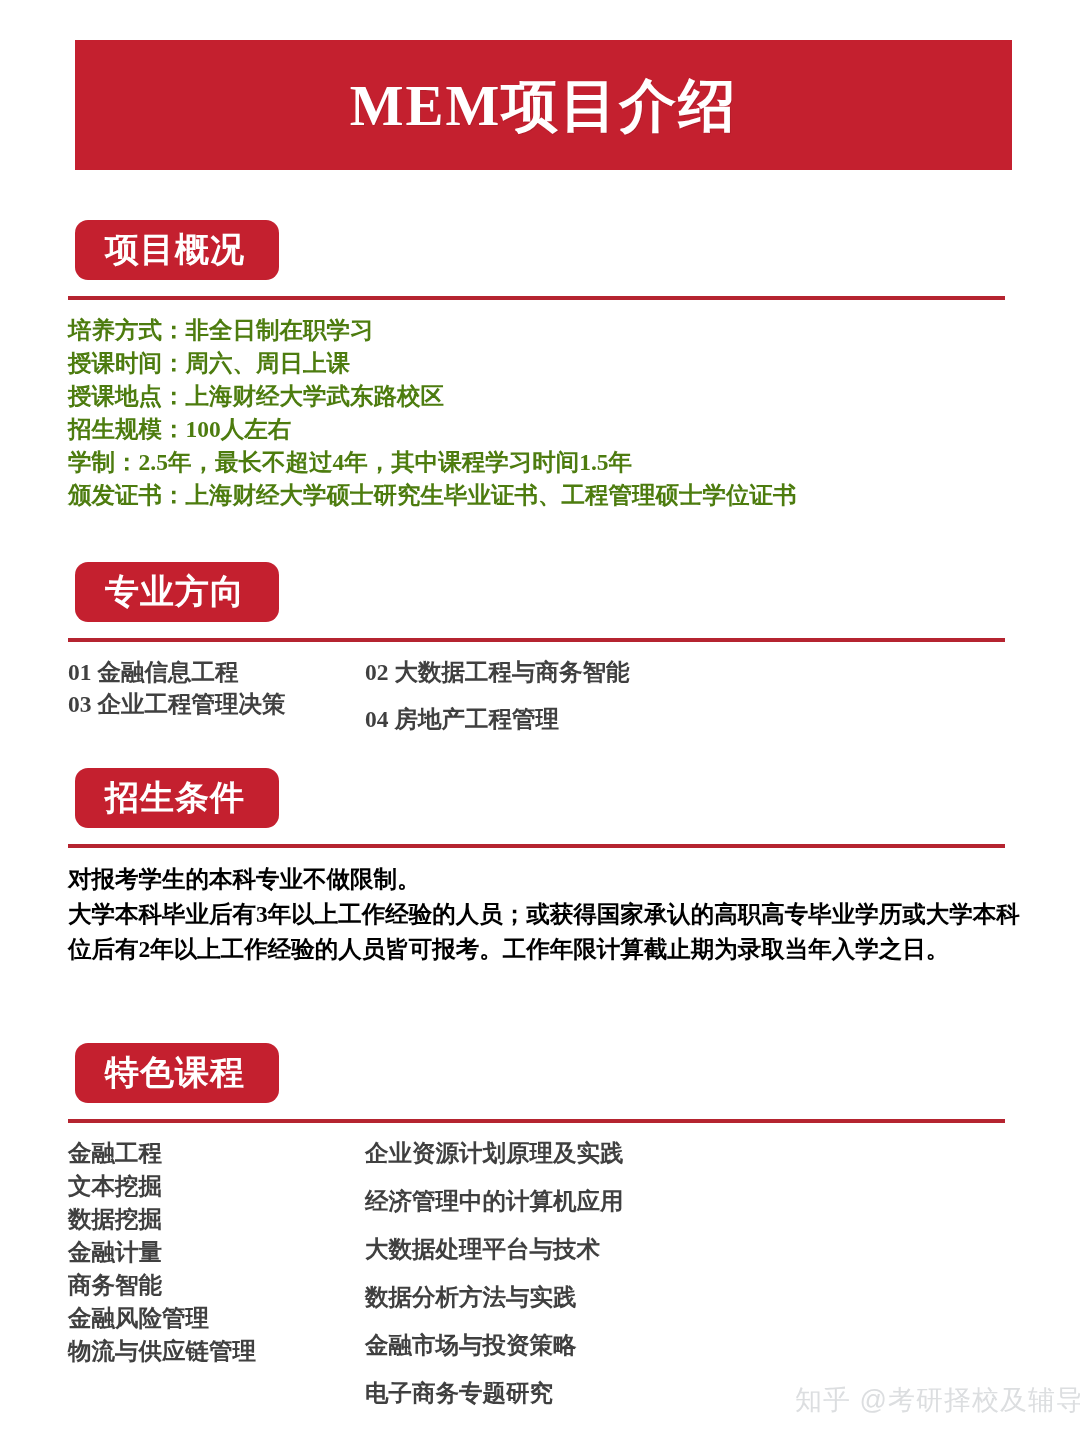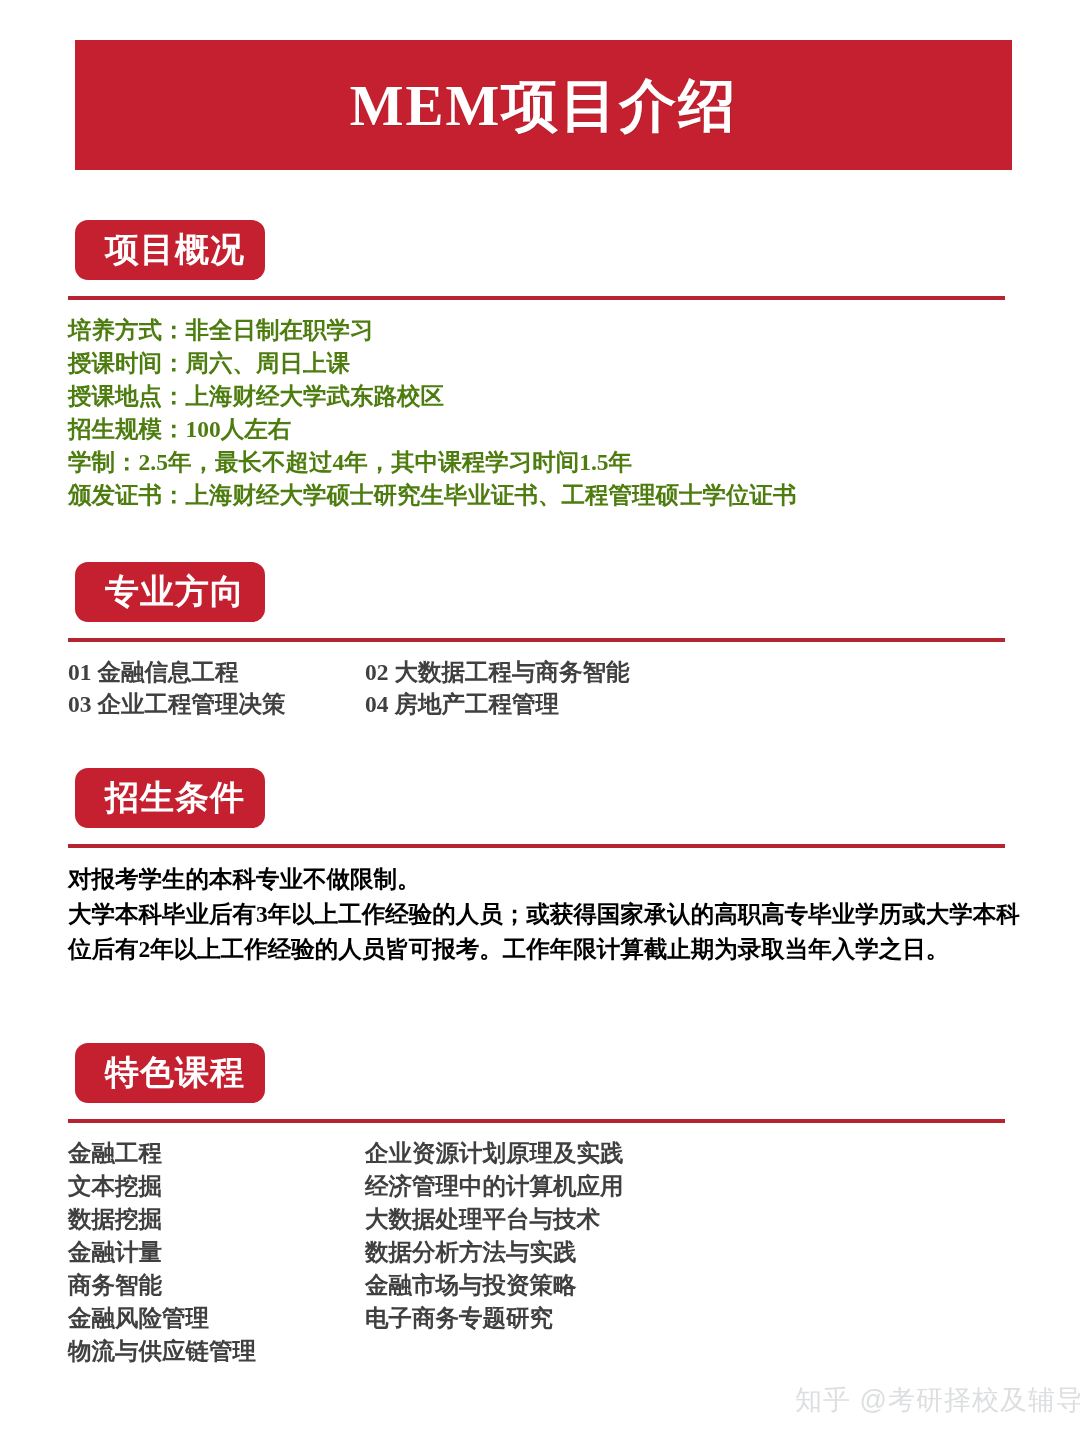--- a/index.html
+++ b/index.html
@@ -39,21 +39,21 @@
     position:relative;
     display:inline-block;
     background:#C4202F;
     border-radius:13px;
     color:#ffffff;
     font-family:"Liberation Serif", "DejaVu Serif", serif;
     font-weight:bold;
     font-size:34px;
     line-height:60px;
     height:60px;
-    padding:0 20px 0 30px;
+    padding:0 34px 0 30px;
     margin-left:75px;
     white-space:nowrap;
     letter-spacing:1px;
   }
 
   .divider {
     margin-left:68px;
     width:937px;
     height:4px;
     background:#B52430;
@@ -79,21 +79,21 @@
     width:945px;
     display:flex;
     font-family:"Liberation Serif", "DejaVu Serif", serif;
     font-weight:bold;
     font-size:23.5px;
     line-height:32px;
     color:#404040;
   }
   .two-col .col { display:flex; flex-direction:column; }
   .two-col .col.left { width:297px; }
-  .two-col .col.right { width:auto; }
+  .two-col .col.right { width:auto;gap:15px; }
   .two-col .item { white-space:nowrap; }
 
   .courses { line-height:33px; }
 
   
   .paragraph {
     margin-left:68px;
     margin-top:14px;
     width:950px;
     font-family:"Liberation Serif", "DejaVu Serif", serif;

